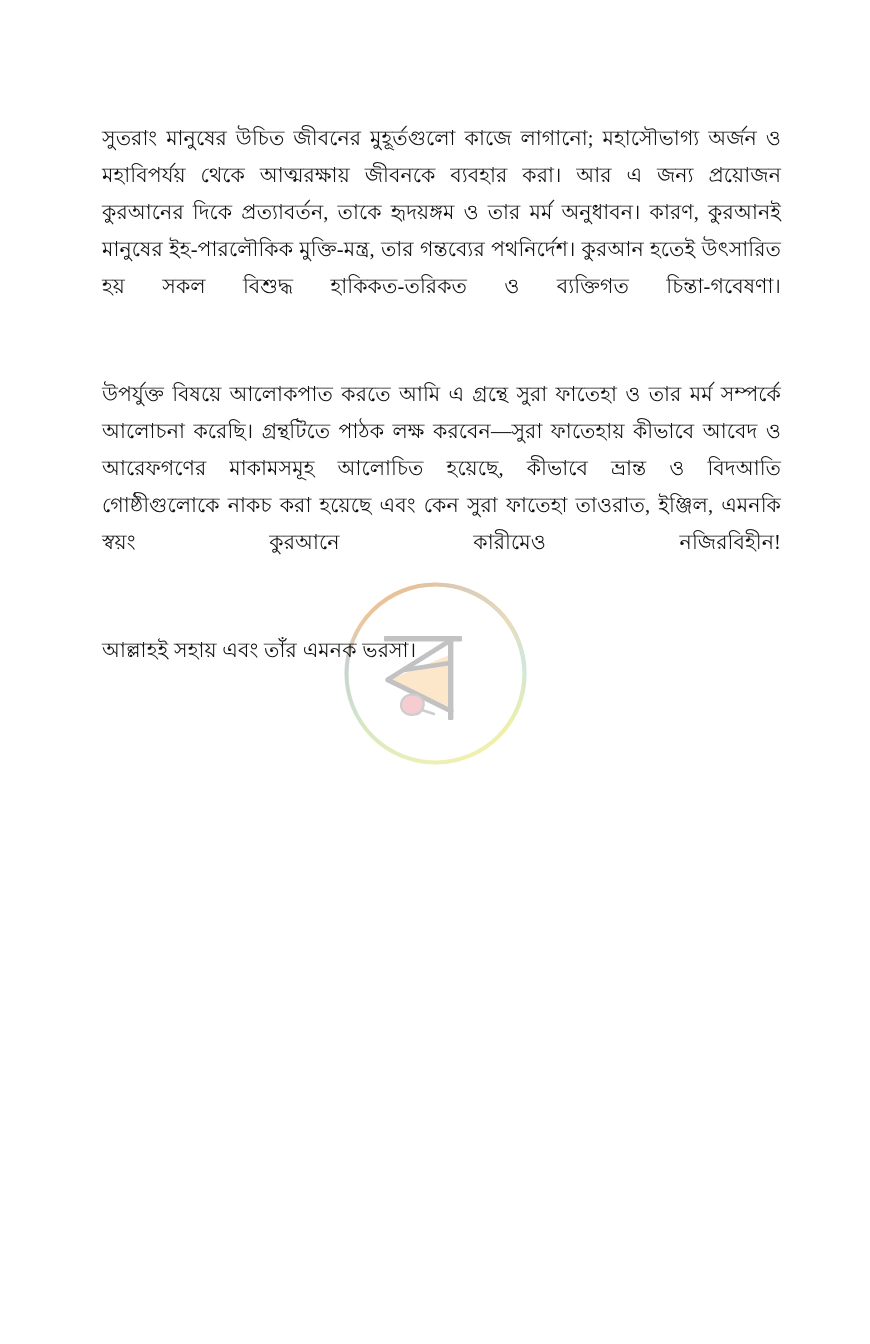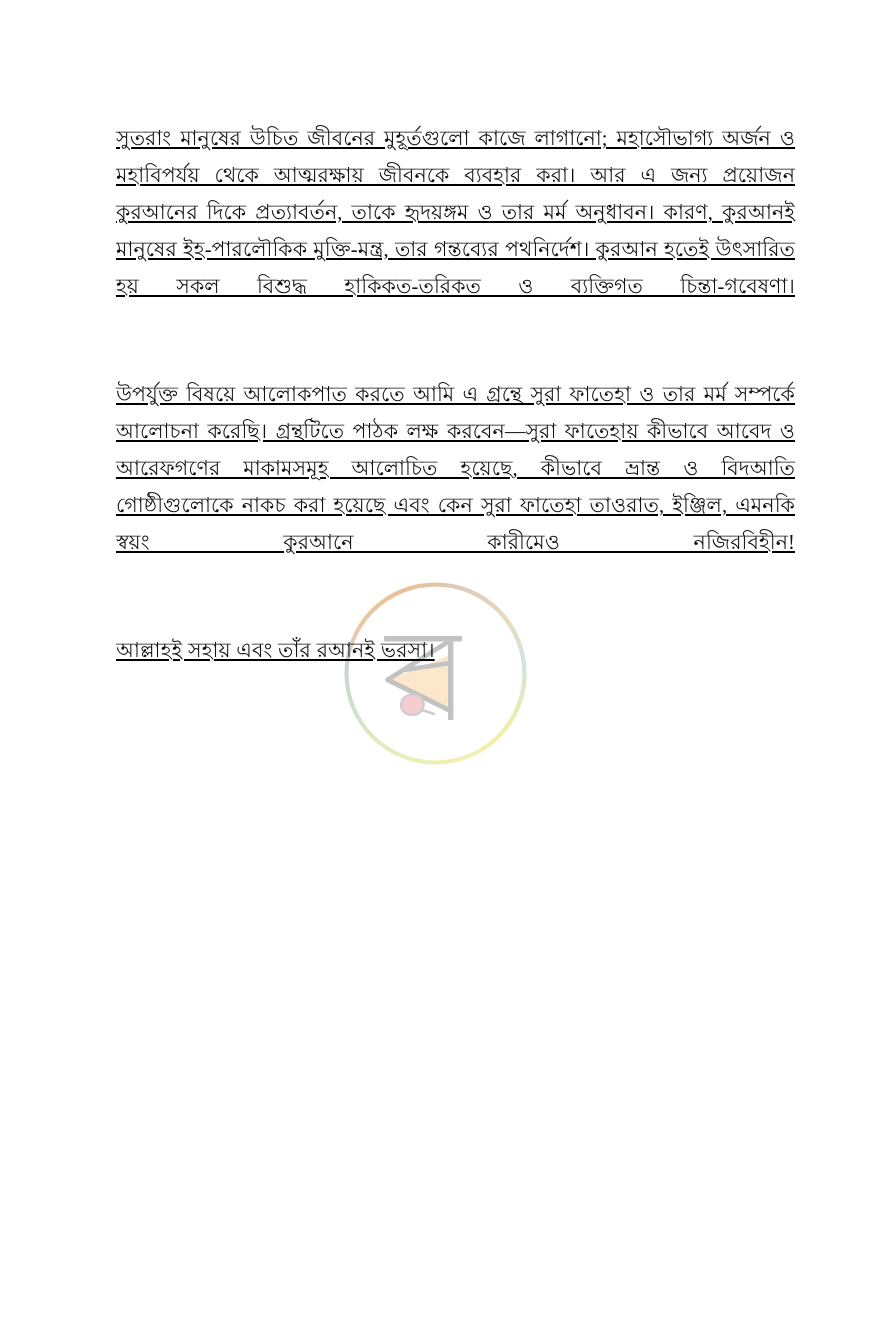--- a/index.html
+++ b/index.html
@@ -30,25 +30,24 @@
   }
   .watermark svg {
     display: block;
     width: 187px;
     height: 187px;
   }
 
   
   .content {
     position: absolute;
-    left: 116px;
+    left: 102px;
     top: 120px;
     width: 679px;
     z-index: 2;
-    text-decoration: underline;
   }
 
   .para {
     margin: 0 0 34px 0;
     text-align: justify;
     text-justify: inter-word;
     color: #111111;
     font-size: 20.5px;
     line-height: 37px;
     letter-spacing: 0.1px;
@@ -121,17 +120,17 @@
       </g>
     </svg>
   </div>
 
   <div class="content">
 
     <p class="para para-1">সুতরাং মানুষের উচিত জীবনের মুহূর্তগুলো কাজে লাগানো; মহাসৌভাগ্য অর্জন ও মহাবিপর্যয় থেকে আত্মরক্ষায় জীবনকে ব্যবহার করা। আর এ জন্য প্রয়োজন কুরআনের দিকে প্রত্যাবর্তন, তাকে হৃদয়ঙ্গম ও তার মর্ম অনুধাবন। কারণ, কুরআনই মানুষের ইহ-পারলৌকিক মুক্তি-মন্ত্র, তার গন্তব্যের পথনির্দেশ। কুরআন হতেই উৎসারিত হয় সকল বিশুদ্ধ হাকিকত-তরিকত ও ব্যক্তিগত চিন্তা-গবেষণা।</p>
 
     <p class="para para-2">উপর্যুক্ত বিষয়ে আলোকপাত করতে আমি এ গ্রন্থে সুরা ফাতেহা ও তার মর্ম সম্পর্কে আলোচনা করেছি। গ্রন্থটিতে পাঠক লক্ষ করবেন—সুরা ফাতেহায় কীভাবে আবেদ ও আরেফগণের মাকামসমূহ আলোচিত হয়েছে, কীভাবে ভ্রান্ত ও বিদআতি গোষ্ঠীগুলোকে নাকচ করা হয়েছে এবং কেন সুরা ফাতেহা তাওরাত, ইঞ্জিল, এমনকি স্বয়ং কুরআনে কারীমেও নজিরবিহীন!</p>
 
-    <p class="para para-3 no-justify">আল্লাহই সহায় এবং তাঁর রআনই ভরসা।</p>
+    <p class="para para-3 no-justify">আল্লাহই সহায় এবং তাঁর এমনক ভরসা।</p>
 
   </div>
 
 </div>
 
 </body></html>

